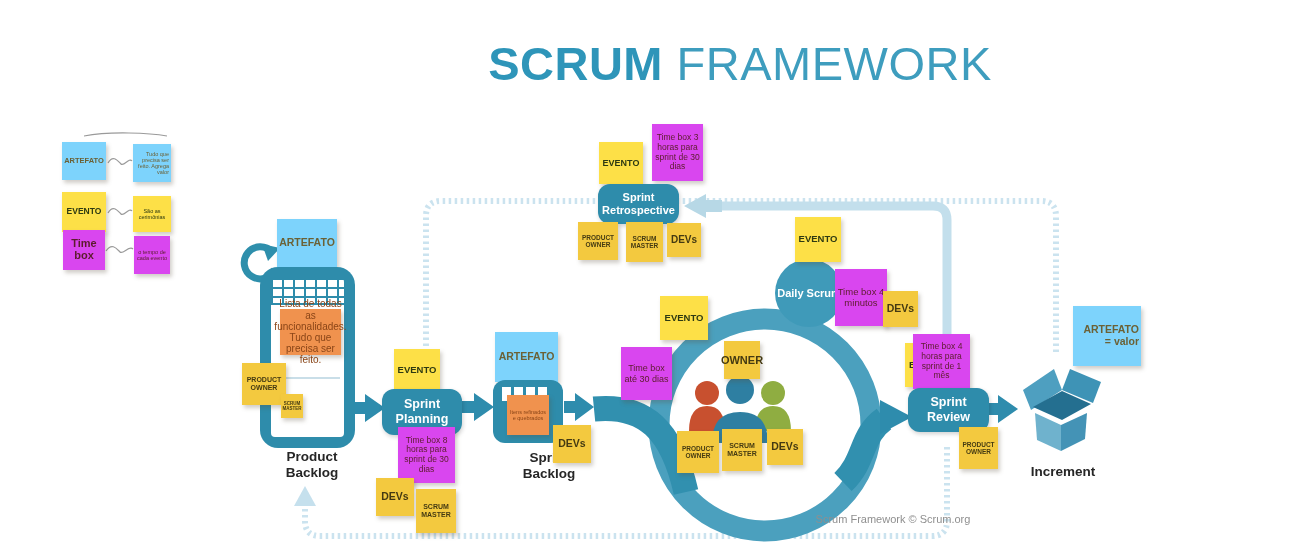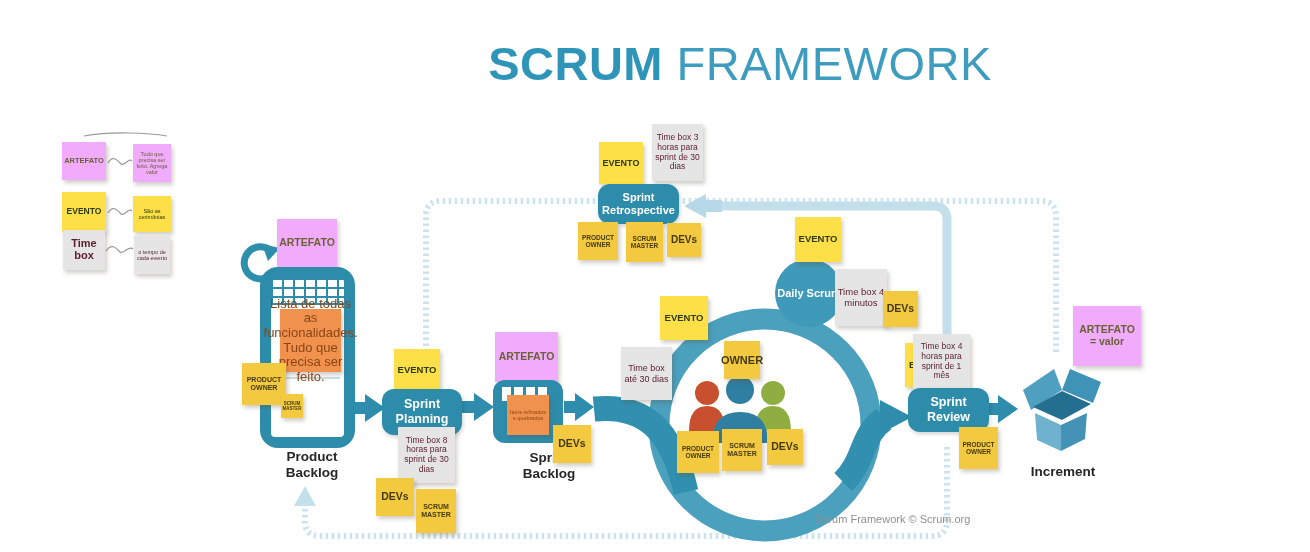--- a/index.html
+++ b/index.html
@@ -2,23 +2,23 @@
 <html><head>
 <meta charset="utf-8">
 <style>
   * { margin:0; padding:0; box-sizing:border-box; }
   body { font-family:"Liberation Sans", sans-serif; background:#fff; }
   #canvas { position:relative; width:1310px; height:552px; background:#fff; overflow:hidden;border-radius:29px; }
   svg.overlay { position:absolute; left:0; top:0; z-index:1; }
   .note { position:absolute; display:flex; align-items:center; justify-content:center;
           text-align:center; line-height:1.12; padding:2px;
           box-shadow:1.5px 3px 4px rgba(90,80,60,.28); }
-  .n-pale   { background:#f0abfc; color:#6b6136; }
+  .n-pale   { background:#7dd3fc; color:#6b6136;text-align:right; }
   .n-green  { background:#fde047; color:#2e3a12; }
-  .n-pink   { background:#e5e5e5; color:#5c1c2c; }
+  .n-pink   { background:#d946ef; color:#5c1c2c; }
   .n-gold   { background:#F3C93F; color:#443a12; }
   .n-orange { background:#F0924E; color:#8a4517; }
   .bold { font-weight:700; }
   .tealbox { position:absolute; background:#2E8CAB; color:#fff; font-weight:700;
              border-radius:12px; display:flex; align-items:center; justify-content:center;
              text-align:center; line-height:1.18; box-shadow:1px 2px 4px rgba(0,0,0,.18); }
   .dlabel { position:absolute; font-weight:700; color:#262626; text-align:center; line-height:1.22; }
   .daily { position:absolute; background:#3F9AB9; color:#fff; border-radius:50%;
            display:flex; align-items:center; justify-content:center; text-align:center;
            font-weight:700; line-height:1.15; }
@@ -117,21 +117,21 @@
   <div class="note n-pink bold z2" style="left:63px;top:230px;width:42px;height:40px;font-size:11px;line-height:1.05">Time box</div>
   <div class="note n-pink z2" style="left:134px;top:236px;width:36px;height:38px;font-size:5.5px">o tempo de cada evento</div>
 
   <div class="note n-pale bold z2" style="left:277px;top:219px;width:60px;height:48px;font-size:10.5px">ARTEFATO</div>
   <div class="boardPB z3" style="left:260px;top:267px;width:95px;height:181px">
     <div class="inner-white" style="left:11px;top:11px;width:73px;height:159px">
       <div class="grid-head" style="left:0;top:0;width:73px;height:27px"></div>
       <div class="divider" style="left:3px;top:99px;width:66px;height:2px"></div>
     </div>
   </div>
-  <div class="note n-orange z4" style="left:280px;top:309px;width:61px;height:63px;font-size:13px">Lista de todas as funcionalidades. Tudo que precisa ser feito.</div>
+  <div class="note n-orange z4" style="left:280px;top:309px;width:61px;height:46px;font-size:10px">Lista de todas as funcionalidades. Tudo que precisa ser feito.</div>
   <div class="note n-gold bold z4" style="left:242px;top:363px;width:44px;height:42px;font-size:7px">PRODUCT OWNER</div>
   <div class="note n-gold bold z4" style="left:281px;top:394px;width:22px;height:24px;font-size:4.5px">SCRUM MASTER</div>
   <div class="dlabel z2" style="left:272px;top:449px;width:80px;font-size:13.5px">Product Backlog</div>
 
   <div class="note n-green bold z2" style="left:394px;top:349px;width:46px;height:42px;font-size:9.5px">EVENTO</div>
   <div class="tealbox z3" style="left:382px;top:389px;width:80px;height:46px;font-size:12.5px;padding:0 6px">Sprint Planning</div>
   <div class="note n-pink z4" style="left:398px;top:427px;width:57px;height:56px;font-size:8.5px">Time box 8 horas para sprint de 30 dias</div>
   <div class="note n-gold bold z4" style="left:376px;top:478px;width:38px;height:38px;font-size:10.5px">DEVs</div>
   <div class="note n-gold bold z4" style="left:416px;top:489px;width:40px;height:44px;font-size:7px">SCRUM MASTER</div>
 

